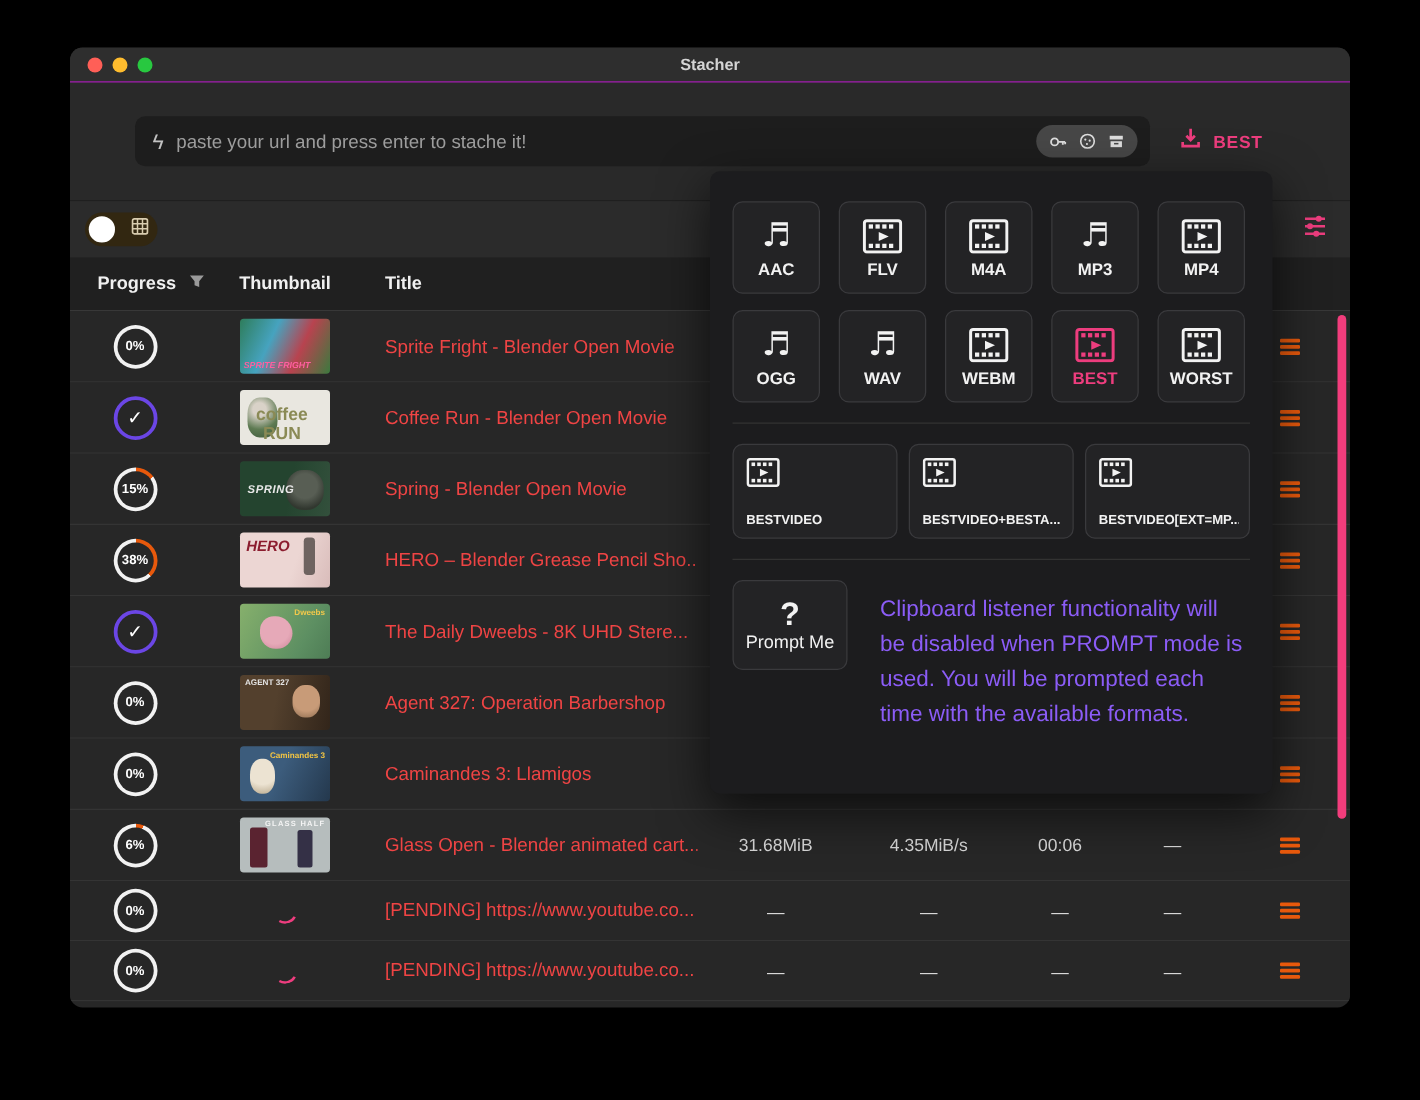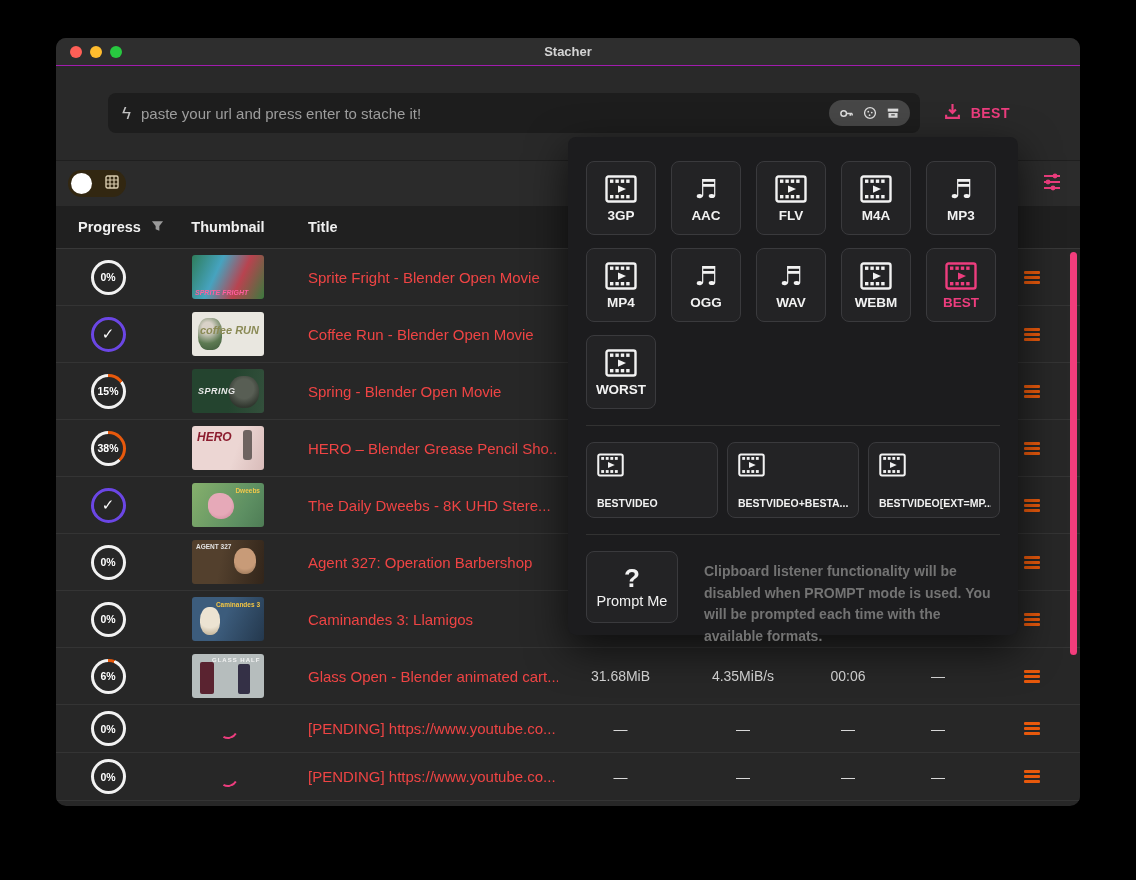--- a/index.html
+++ b/index.html
@@ -58,21 +58,21 @@
   .ring-inner { position:absolute; inset:3px; border-radius:50%; background:#272727; display:flex; align-items:center; justify-content:center; color:#fff; font-size:10.5px; font-weight:bold; }
   .ring.done { background:none; border:3px solid #6b46e5; }
   .ring.done .ring-inner { inset:1px; font-size:15px; font-weight:normal; }
 
   .thumb { position:relative; width:72px; height:44px; border-radius:3px; overflow:hidden; flex:0 0 auto; }
   .tlabel { position:absolute; font-weight:bold; }
   .t-sprite { background:linear-gradient(115deg,#2e7d5b 0%,#46a3bf 35%,#b8434f 65%,#3b7a3e 100%); }
   .t-sprite .tlabel { left:3px; bottom:3px; color:#ff5fa0; font-size:7px; font-style:italic; }
   .t-coffee { background:#e9e7e0; }
   .t-coffee::before { content:""; position:absolute; left:6px; top:6px; width:24px; height:32px; background:radial-gradient(circle at 40% 30%,#d9d2c8 20%,#5d7a52 60%,#3f5a3c); border-radius:40%; }
-  .t-coffee .tlabel { right:5px; top:12px; color:#8a8a55; font-size:11px; line-height:1.1; text-align:center;font-style:italic; }
+  .t-coffee .tlabel { right:5px; top:12px; color:#8a8a55; font-size:14px; line-height:1.1; text-align:center; }
   .t-spring { background:linear-gradient(100deg,#24442f 55%,#33503c);text-align:right; }
   .t-spring::before { content:""; position:absolute; right:5px; top:7px; width:30px; height:32px; background:radial-gradient(circle at 50% 40%,#585e54 40%,#31372f 75%); border-radius:45%; }
   .t-spring .tlabel { left:6px; top:17px; color:#e9e9e9; font-size:9px; font-style:italic; letter-spacing:.5px; }
   .t-hero { background:linear-gradient(110deg,#ecd6d3 60%,#d9bcba); }
   .t-hero::before { content:""; position:absolute; right:12px; top:4px; width:9px; height:30px; background:#6e6360; border-radius:3px; }
   .t-hero .tlabel { left:5px; top:4px; color:#8c1d2f; font-size:12px; font-style:italic; }
   .t-dweebs { background:linear-gradient(120deg,#86b06c,#5d8f62 70%,#4e7c55); }
   .t-dweebs::before { content:""; position:absolute; left:16px; top:10px; width:26px; height:26px; background:radial-gradient(circle at 45% 40%,#e6a9b8 55%,#c98296); border-radius:45% 55% 50% 50%; }
   .t-dweebs .tlabel { right:4px; top:4px; color:#f2c84b; font-size:6.5px; }
   .t-agent { background:linear-gradient(100deg,#53402d 40%,#32251a); }
@@ -106,21 +106,21 @@
   .panel-divider { height:1px; background:#323232; margin:16px 0; }
   .adv-row { display:flex; gap:9px; }
   .adv-btn { width:132px; height:76px; background:#232325; border:1px solid #3a3a3d; border-radius:8px;
     padding:10px 8px 8px 10px; display:flex; flex-direction:column; justify-content:space-between; cursor:pointer; color:#f2f2f2; }
   .adv-btn .f-label { font-size:10.5px; font-weight:bold; white-space:nowrap; overflow:hidden; }
   .prompt-row { display:flex; align-items:flex-start; gap:26px; }
   .prompt-btn { width:92px; height:72px; background:#232325; border:1px solid #3a3a3d; border-radius:8px;
     display:flex; flex-direction:column; align-items:center; justify-content:center; gap:2px; cursor:pointer; color:#f2f2f2; }
   .prompt-q { font-size:26px; font-weight:bold; line-height:1; }
   .prompt-label { font-size:14.5px; }
-  .prompt-note { flex:1; color:#737373; font-size:14px; line-height:1.55; padding-top:10px; max-width:290px;font-weight:bold; }
+  .prompt-note { flex:1; color:#8b5cf6; font-size:18px; line-height:1.55; padding-top:10px; max-width:290px; }
 
   .music-glyph { font-size:26px; line-height:1; font-family:"DejaVu Sans",sans-serif; }
 </style>
 </head>
 <body>
 
 <div class="window">
 
   <div class="titlebar">
     <div class="lights">
@@ -449,39 +449,20 @@
             <i></i>
           </div>
         </div>
   </div>
 </div>
 
   <div class="scrollbar"></div>
 
   <div class="panel">
     <div class="fmt-grid" id="fmt-grid">
-  <div class="fmt-btn">
-    <span class="f-icon">
-            <svg width="32" height="28" viewBox="0 0 32 28">
-              <rect x="1.5" y="1.5" width="29" height="25" rx="2" fill="none" stroke="currentColor" stroke-width="2.4"></rect>
-              <g fill="currentColor">
-                <rect x="5" y="4.5" width="3.4" height="3.4"></rect>
-                <rect x="10.4" y="4.5" width="3.4" height="3.4"></rect>
-                <rect x="15.8" y="4.5" width="3.4" height="3.4"></rect>
-                <rect x="21.2" y="4.5" width="3.4" height="3.4"></rect>
-                <rect x="5" y="20" width="3.4" height="3.4"></rect>
-                <rect x="10.4" y="20" width="3.4" height="3.4"></rect>
-                <rect x="15.8" y="20" width="3.4" height="3.4"></rect>
-                <rect x="21.2" y="20" width="3.4" height="3.4"></rect>
-                <path d="M13 10.5l8 3.6-8 3.6z"></path>
-              </g>
-            </svg>
-          </span>
-    <span class="f-label">3GP</span>
-  </div>
 
   <div class="fmt-btn">
     <span class="f-icon">
             <span class="music-glyph">♬</span>
           </span>
     <span class="f-label">AAC</span>
   </div>
 
   <div class="fmt-btn">
     <span class="f-icon">

